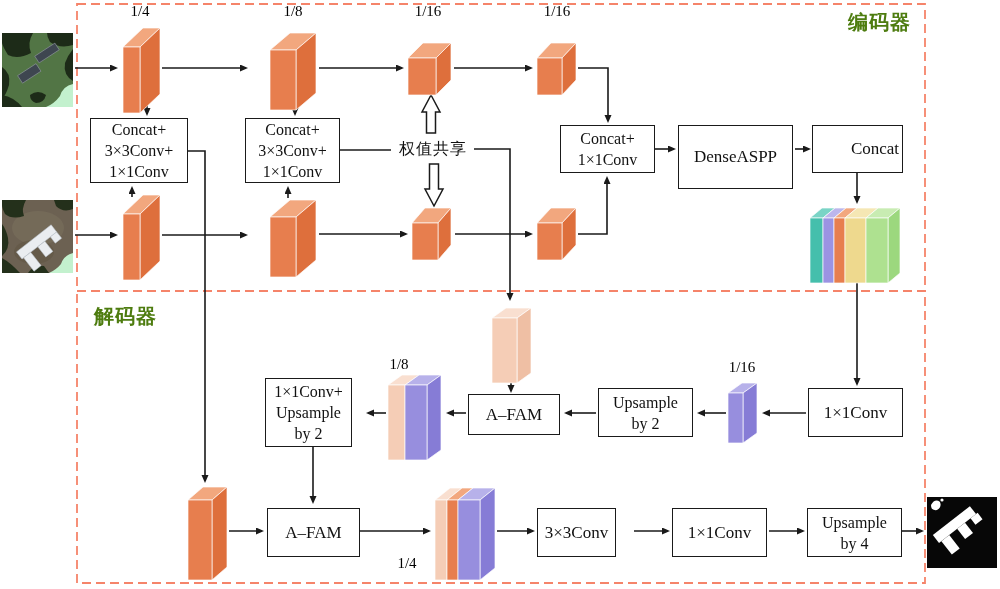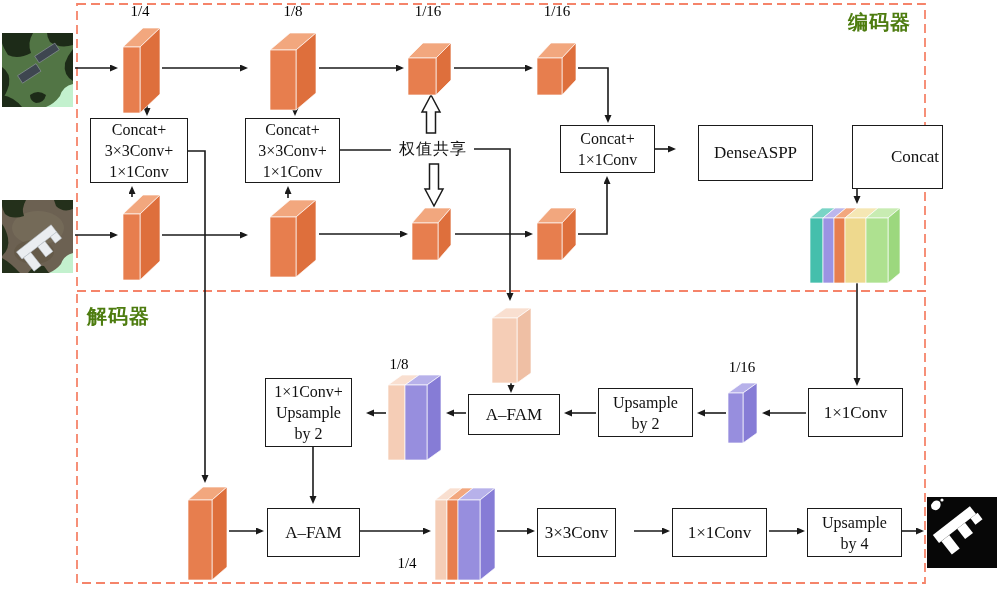--- a/index.html
+++ b/index.html
@@ -200,41 +200,41 @@
       <rect x="3" y="0" width="10" height="17"></rect>
       <rect x="23" y="0" width="10" height="13"></rect>
       <rect x="40" y="0" width="9" height="8"></rect>
     </g>
     <path d="M4,8 Q8,1 13,5 Q15,10 10,13 Q4,14 4,8 Z" fill="#ffffff"></path>
     <circle cx="15" cy="3" r="1.6" fill="#ffffff"></circle>
   </g>
 </svg>
 
 <div class="sec" style="left:848px;top:12px;">编码器</div>
-<div class="sec" style="left:87px;top:306px;text-align:center;">解码器</div>
+<div class="sec" style="left:94px;top:306px;text-align:center;">解码器</div>
 <div class="ws" style="left:391px;top:139px;">权值共享</div>
 
 <div class="scale" style="left:140px;top:3px;">1/4</div>
 <div class="scale" style="left:293px;top:3px;">1/8</div>
 <div class="scale" style="left:428px;top:3px;">1/16</div>
 <div class="scale" style="left:557px;top:3px;">1/16</div>
 <div class="scale" style="left:399px;top:356px;">1/8</div>
 <div class="scale" style="left:742px;top:359px;">1/16</div>
 <div class="scale" style="left:407px;top:555px;">1/4</div>
 
 <div class="box" style="left:90px;top:118px;width:98px;height:65px;">Concat+
 3×3Conv+
 1×1Conv</div>
 <div class="box" style="left:245px;top:118px;width:95px;height:65px;">Concat+
 3×3Conv+
 1×1Conv</div>
 <div class="box" style="left:560px;top:125px;width:95px;height:48px;">Concat+
 1×1Conv</div>
-<div class="box f17" style="left:698px;top:125px;width:115px;height:56px;">DenseASPP</div>
-<div class="box f17" style="left:852px;top:125px;width:91px;height:64px;padding-left:35px;">Concat</div>
+<div class="box f17" style="left:678px;top:125px;width:115px;height:64px;">DenseASPP</div>
+<div class="box f17" style="left:812px;top:125px;width:91px;height:48px;padding-left:35px;">Concat</div>
 <div class="box" style="left:265px;top:378px;width:87px;height:69px;">1×1Conv+
 Upsample
 by 2</div>
 <div class="box f17" style="left:468px;top:394px;width:92px;height:41px;">A–FAM</div>
 <div class="box" style="left:598px;top:388px;width:95px;height:49px;">Upsample
 by 2</div>
 <div class="box f17" style="left:808px;top:388px;width:95px;height:49px;">1×1Conv</div>
 <div class="box f17" style="left:267px;top:508px;width:93px;height:49px;">A–FAM</div>
 <div class="box f17" style="left:537px;top:508px;width:79px;height:49px;">3×3Conv</div>
 <div class="box f17" style="left:672px;top:508px;width:95px;height:49px;">1×1Conv</div>

